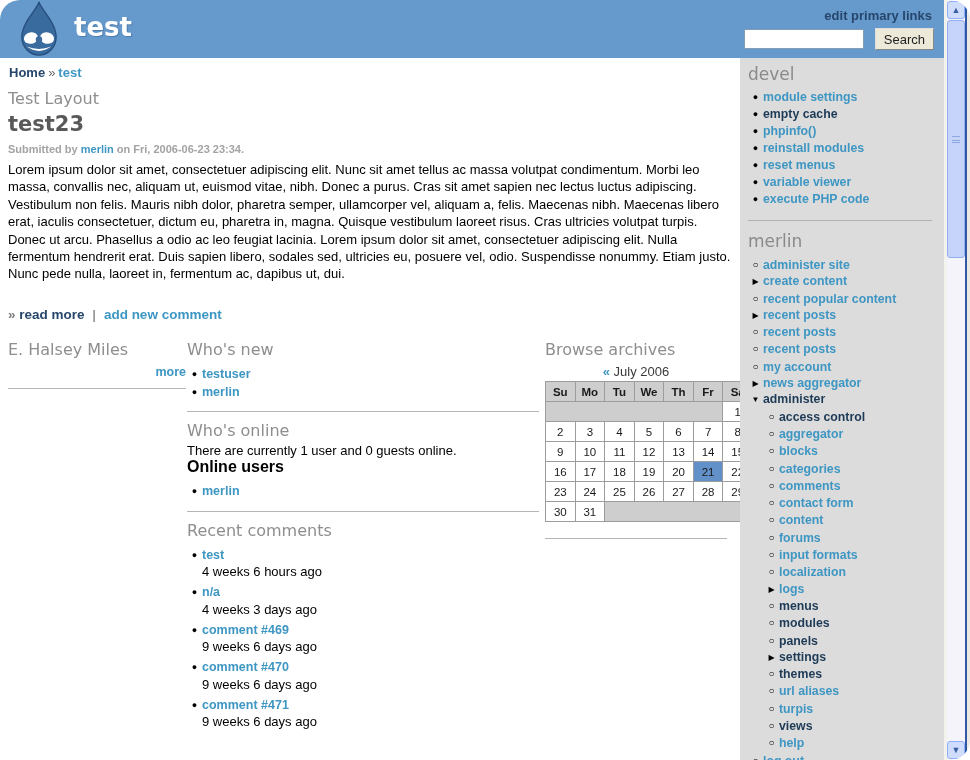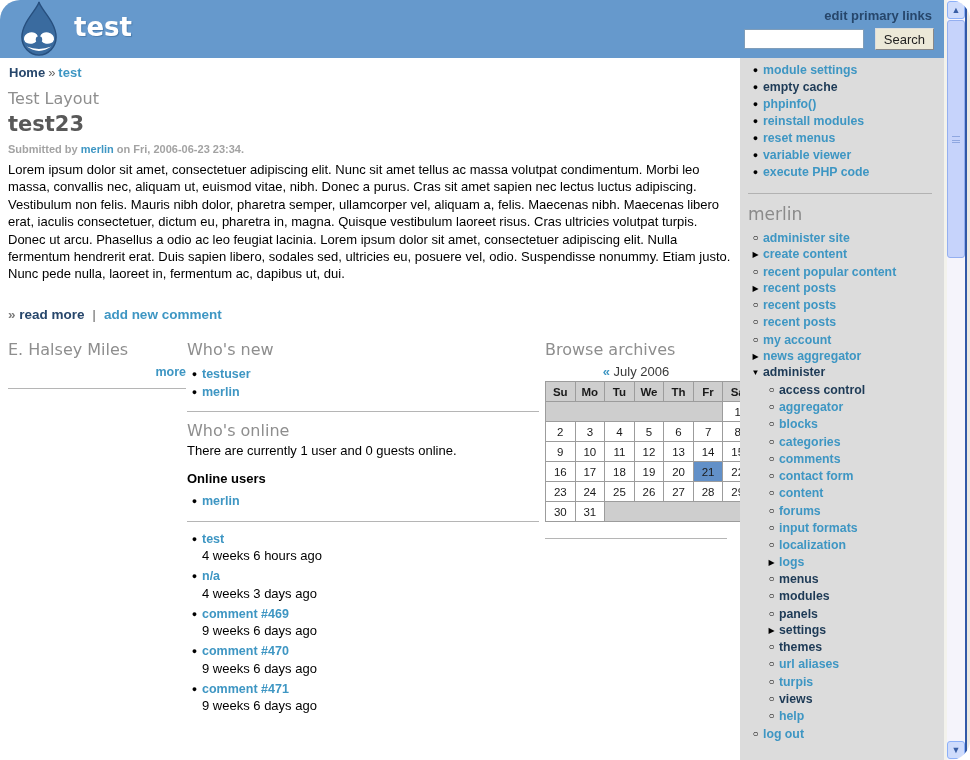--- a/index.html
+++ b/index.html
@@ -54,21 +54,21 @@
   ul.plain { list-style:none; }
   .bullet { display:inline-block; width:15px; text-align:center; color:#000; }
   .b-disc { font-size:9px; vertical-align:1px; }
   .b-circle { font-size:10px; vertical-align:1px; }
   .b-collapsed, .b-expanded { font-size:8px; vertical-align:1px; }
 
   .userlist { margin-top:7px; }
   .userlist li { line-height:17.5px; font-size:12.5px; }
   .col2 .rule { margin:10px 0 9px 0; }
   .status-text { font-size:13px; color:#000; margin-top:3px; }
-  .sub-head { font-size:13px; font-weight:bold; margin-top:13px; }
+  .sub-head { font-size:16px; font-weight:bold; }
   .comments li { margin-bottom:5px; font-size:12.5px; }
   .comments .age { font-size:13px; color:#000; font-weight:normal; margin-left:15px; line-height:15px; }
 
   
   .cal-head { text-align:center; font-size:13px; color:#3a3a3a; margin:5px 0 2px 0; }
   .cal-prev { font-weight:bold; color:#3e96c3; }
   table.cal { border-collapse:collapse; width:208px; font-size:11.5px; table-layout:fixed; }
   .cal th, .cal td { border:1px solid #9c9c9c; text-align:center; height:20px; background:#fff; color:#1a1a1a; }
   .cal th { background:#cecece; font-weight:bold; }
   .cal td.empty { background:#cecece; }
@@ -158,20 +158,21 @@
     <div>
       <div class="blk-title">Who's online</div>
       <div class="status-text">There are currently 1 user and 0 guests online.</div>
       <div class="sub-head">Online users</div>
       <ul class="plain userlist" id="online-list">
           <li><span class="bullet b-disc">●</span><a class="lnk">merlin</a></li>
         </ul>
     </div>
     <div class="rule"></div>
     <div>
+      <div class="blk-title">Recent comments</div>
       <ul class="plain userlist comments" id="comments-list">
           <li><span class="bullet b-disc">●</span><a class="lnk">test</a><div class="age">4 weeks 6 hours ago</div></li>
           <li><span class="bullet b-disc">●</span><a class="lnk">n/a</a><div class="age">4 weeks 3 days ago</div></li>
           <li><span class="bullet b-disc">●</span><a class="lnk">comment #469</a><div class="age">9 weeks 6 days ago</div></li>
           <li><span class="bullet b-disc">●</span><a class="lnk">comment #470</a><div class="age">9 weeks 6 days ago</div></li>
           <li><span class="bullet b-disc">●</span><a class="lnk">comment #471</a><div class="age">9 weeks 6 days ago</div></li>
         </ul>
     </div>
   </div>
 
@@ -238,20 +239,21 @@
             <td>30</td>
             <td>31</td>
             <td colspan="5" class="empty"></td>
           </tr>
         </tbody>
     </table>
     <div class="rule"></div>
   </div>
 
   <div class="sidebar">
+    <div class="sb-title">devel</div>
     <ul class="sb-list" id="devel-list">
         <li><span class="bullet b-disc">●</span><a class="lnk">module settings</a></li>
         <li><span class="bullet b-disc">●</span><a class="lnk vlnk">empty cache</a></li>
         <li><span class="bullet b-disc">●</span><a class="lnk">phpinfo()</a></li>
         <li><span class="bullet b-disc">●</span><a class="lnk">reinstall modules</a></li>
         <li><span class="bullet b-disc">●</span><a class="lnk">reset menus</a></li>
         <li><span class="bullet b-disc">●</span><a class="lnk">variable viewer</a></li>
         <li><span class="bullet b-disc">●</span><a class="lnk">execute PHP code</a></li>
       </ul>
     <div class="sb-rule"></div>

